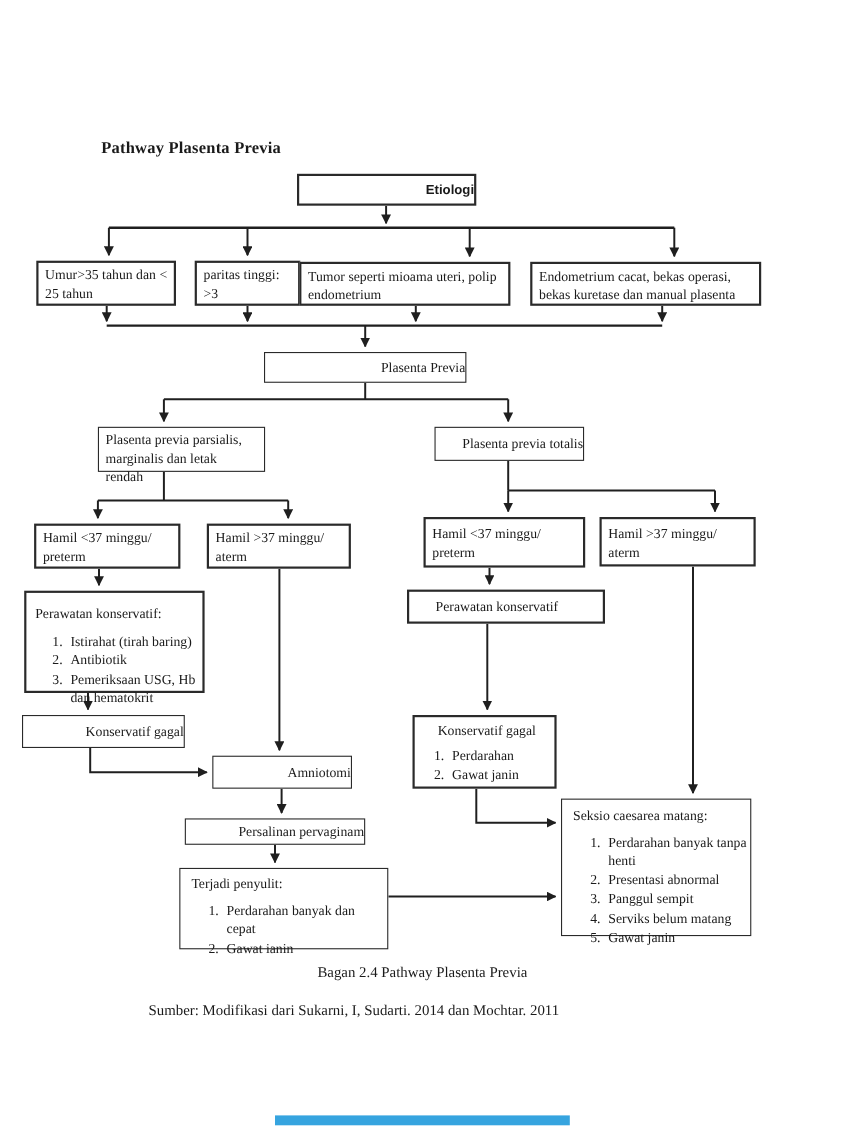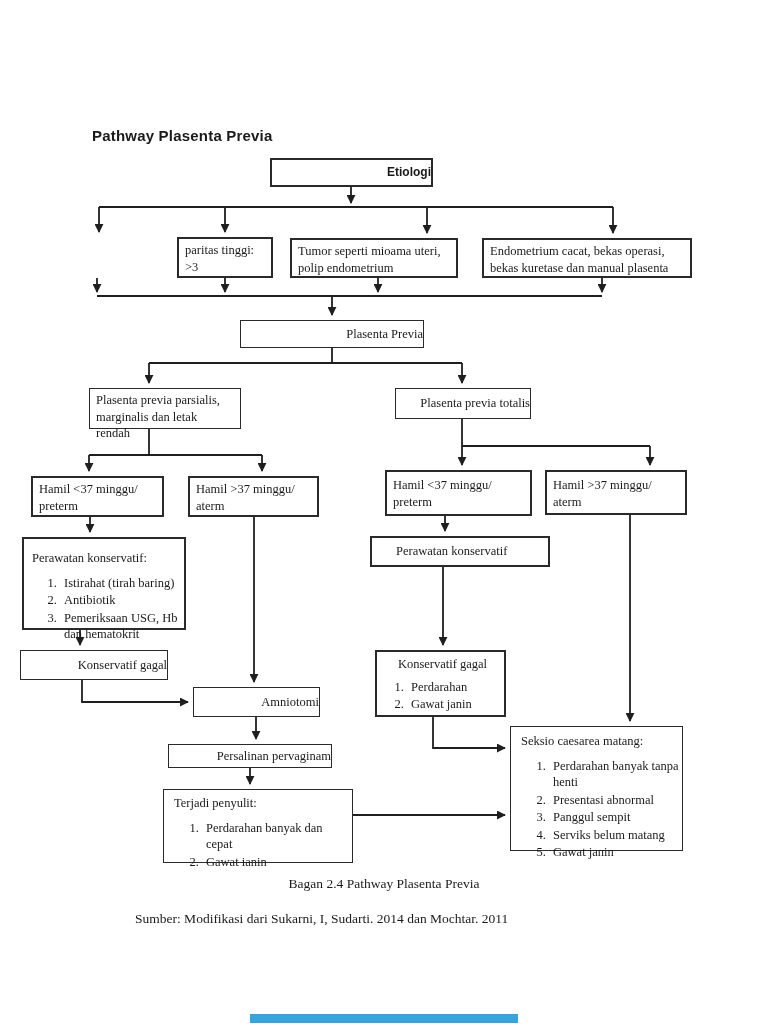--- a/index.html
+++ b/index.html
@@ -4,21 +4,21 @@
 <style>
   html,body{margin:0;padding:0;}
   body{background:#e9e9e9;}
   .page{
     position:relative;width:768px;height:1024px;margin:0 auto;
     background:#ffffff;overflow:hidden;
     font-family:"Liberation Serif","DejaVu Serif",serif;color:#1a1a1a;
   }
   .doc-title{
     position:absolute;left:92px;top:127px;
-    font-family:Liberation Sans, sans-serif;
+    font-family:Liberation Serif, serif;
     font-weight:bold;font-size:15px;letter-spacing:.2px;
   }
   svg.connectors{position:absolute;left:0;top:0;pointer-events:none;}
   .box{
     position:absolute;box-sizing:border-box;background:#ffffff;
     border:1.5px solid #2a2a2a;font-size:12.5px;line-height:1.32;
   }
   .b2{border-width:2px;}
   .pad{padding:3px 6px;}
   .center{display:flex;align-items:center;justify-content:flex-end;text-align:center;}
@@ -87,22 +87,23 @@
       <line x1="443" y1="567" x2="443" y2="645" marker-end="url(#arr)"></line>
       <polyline points="433,717 433,748 505,748" marker-end="url(#arr)"></polyline>
       <line x1="630" y1="515" x2="630" y2="721" marker-end="url(#arr)"></line>
     </g>
   </svg>
 
   <div class="box b2 center bold-sans" style="left:270px;top:158px;width:163px;height:29px;">
     <span>Etiologi</span>
   </div>
 
+  <div class="box b2 pad" style="left:33px;top:237px;width:127px;height:41px;">Umur&gt;35 tahun dan &lt; 25 tahun</div>
   <div class="box b2 pad" style="left:177px;top:237px;width:96px;height:41px;">paritas tinggi: &gt;3</div>
-  <div class="box b2 pad" style="left:290px;top:238px;width:168px;height:40px;">Tumor seperti mioama uteri, polip endometrium</div>
+  <div class="box b2 pad" style="left:272px;top:238px;width:192px;height:40px;">Tumor seperti mioama uteri, polip endometrium</div>
   <div class="box b2 pad" style="left:482px;top:238px;width:210px;height:40px;">Endometrium cacat, bekas operasi, bekas kuretase dan manual plasenta</div>
 
   <div class="box pad" style="left:89px;top:388px;width:152px;height:41px;">Plasenta previa parsialis, marginalis dan letak rendah</div>
 
   <div class="box center" style="left:240px;top:320px;width:184px;height:28px;">Plasenta Previa</div>
   <div class="box center" style="left:395px;top:388px;width:136px;height:31px;">Plasenta previa totalis</div>
 
   <div class="box b2 pad" style="left:31px;top:476px;width:133px;height:41px;">Hamil &lt;37 minggu/ preterm</div>
   <div class="box b2 pad" style="left:188px;top:476px;width:131px;height:41px;">Hamil &gt;37 minggu/ aterm</div>
 

